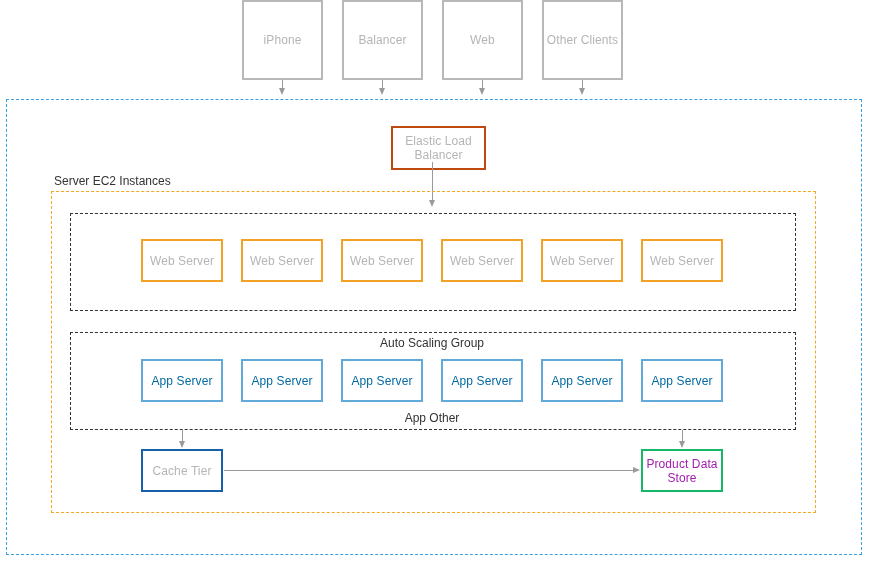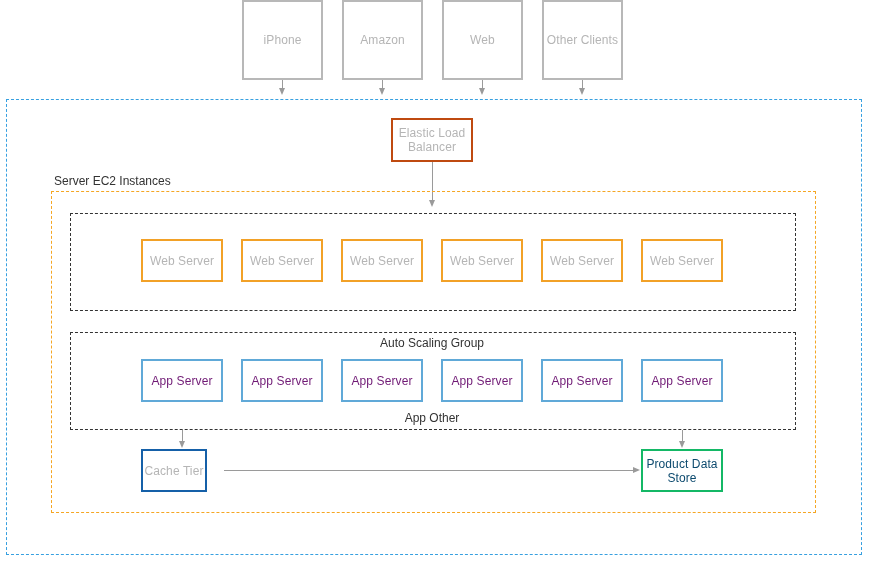--- a/index.html
+++ b/index.html
@@ -28,23 +28,23 @@
     line-height: 14px;
     display: flex;
     align-items: center;
     justify-content: center;
     text-align: center;
     letter-spacing: 0.1px;
   }
   .node.client      { border-color: #b8b8b8; color: #b5b5b5; }
   .node.elb         { border-color: #bf4a10; color: #b5b5b5; }
   .node.webserver   { border-color: #f2a127; color: #b5b5b5; text-align: right; }
-  .node.appserver   { border-color: #60a9d8; color: #701a75; }
+  .node.appserver   { border-color: #60a9d8; color: #0369a1; }
   .node.cache       { border-color: #1560a8; color: #b5b5b5; }
-  .node.datastore   { border-color: #17b26a; color: #0c4a6e; }
+  .node.datastore   { border-color: #17b26a; color: #a21caf; }
   .node.datastore   { border-color: #14b866; }
 
   
   .region {
     position: absolute;
     box-sizing: border-box;
     background: transparent;
   }
   .region.vpc {
     border: 1px dashed #37a0e0;
@@ -98,21 +98,21 @@
 </style>
 </head>
 <body>
 
 <div id="canvas">
 
   <div class="node client" style="left:242px; top:0px; width:81px; height:80px;">
     <span>iPhone</span>
   </div>
   <div class="node client" style="left:342px; top:0px; width:81px; height:80px;">
-    <span>Amazon</span>
+    <span>Balancer</span>
   </div>
   <div class="node client" style="left:542px; top:0px; width:81px; height:80px;">
     <span>Other Clients</span>
   </div>
   <div class="node client" style="left:442px; top:0px; width:81px; height:80px;">
     <span>Web</span>
   </div>
 
   <div class="vline" style="left:282px; top:80px; height:10px;"></div>
   <div class="arrow-down" style="left:279px; top:88px;"></div>
@@ -121,21 +121,21 @@
   <div class="arrow-down" style="left:379px; top:88px;"></div>
 
   <div class="vline" style="left:482px; top:80px; height:10px;"></div>
   <div class="arrow-down" style="left:479px; top:88px;"></div>
 
   <div class="vline" style="left:582px; top:80px; height:10px;"></div>
   <div class="arrow-down" style="left:579px; top:88px;"></div>
 
   <div class="region vpc" style="left:6px; top:99px; width:856px; height:456px;"></div>
 
-  <div class="node elb" style="left:391px; top:118px; width:82px; height:44px;justify-content:flex-end;">
+  <div class="node elb" style="left:391px; top:126px; width:95px; height:44px;justify-content:flex-end;">
     <span>Elastic Load Balancer</span>
   </div>
 
   <div class="vline" style="left:432px; top:162px; height:42px;"></div>
   <div class="arrow-down" style="left:429px; top:200px;"></div>
 
   <div class="label" style="left:54px; top:174px;">Server EC2 Instances</div>
   <div class="region ec2" style="left:51px; top:191px; width:765px; height:322px;"></div>
 
   <div class="region group" style="left:70px; top:213px; width:726px; height:98px;"></div>
@@ -183,21 +183,21 @@
   </div>
 
   <div class="label centered" style="left:382px; top:411px; width:100px;">App Other</div>
 
   <div class="vline" style="left:182px; top:430px; height:12px;"></div>
   <div class="arrow-down" style="left:179px; top:441px;"></div>
 
   <div class="vline" style="left:682px; top:430px; height:12px;"></div>
   <div class="arrow-down" style="left:679px; top:441px;"></div>
 
-  <div class="node cache" style="left:141px; top:449px; width:66px; height:43px;">
+  <div class="node cache" style="left:141px; top:449px; width:82px; height:43px;">
     <span>Cache Tier</span>
   </div>
 
   <div class="hline" style="left:224px; top:470px; width:410px;"></div>
   <div class="arrow-right" style="left:633px; top:467px;"></div>
 
   <div class="node datastore" style="left:641px; top:449px; width:82px; height:43px;">
     <span>Product Data Store</span>
   </div>
 

